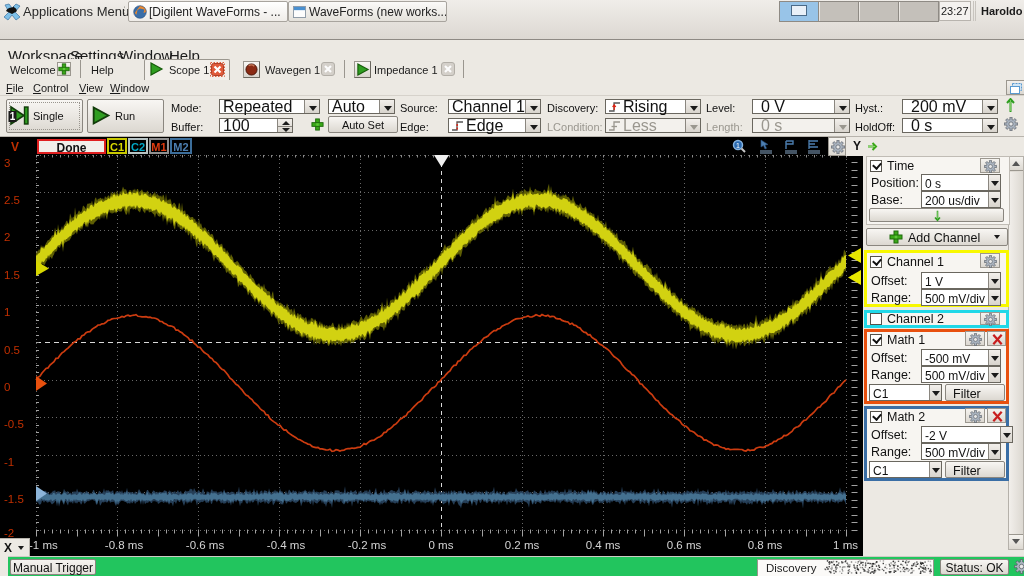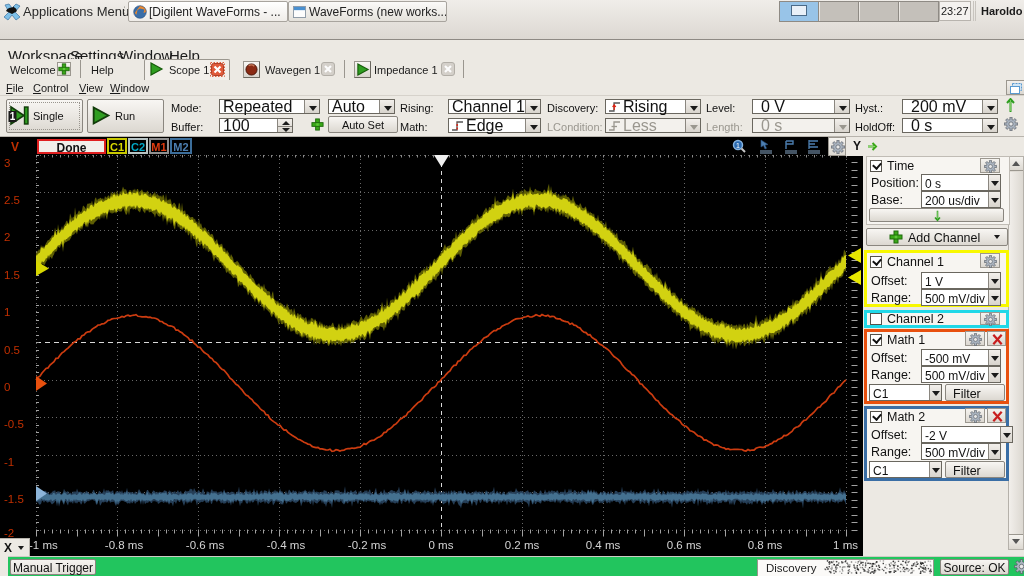--- a/index.html
+++ b/index.html
@@ -161,21 +161,21 @@
       </svg>
  <span class="abs lbl" style="left:115px;top:14px">Run</span>
 
  <span class="lbl" style="left:171px;top:6px">Mode:</span>
  <div class="combo" style="left:219px;top:3px;width:101px">Repeated<span class="arr">
           <i></i>
         </span></div>
  <div class="combo" style="left:328px;top:3px;width:67px">Auto<span class="arr">
           <i></i>
         </span></div>
- <span class="lbl" style="left:400px;top:6px">Rising:</span>
+ <span class="lbl" style="left:400px;top:6px">Source:</span>
  <div class="combo" style="left:448px;top:3px;width:93px">Channel 1<span class="arr">
           <i></i>
         </span></div>
  <span class="lbl" style="left:547px;top:6px">Discovery:</span>
  <div class="combo" style="left:605px;top:3px;width:96px;padding-left:17px">Rising<span class="arr">
           <i></i>
         </span>
    <svg class="abs" style="left:2px;top:1px" width="13" height="12" viewBox="0 0 13 12">
           <path d="M1 10 L6 10 L6 2 L12 2" fill="none" stroke="#555" stroke-width="1.3"></path>
           <path d="M6.2 9 L6.2 4 M4.6 6 L6.2 3.8 L7.8 6" fill="none" stroke="#e02010" stroke-width="1.2"></path>
@@ -201,21 +201,21 @@
      <i class="abs" style="left:0;top:6.5px;width:14px;height:1px;background:#8a867f"></i>
      <i class="abs" style="left:3.5px;top:8.5px;border-left:4px solid transparent;border-right:4px solid transparent;border-top:4px solid #1a1a1a"></i>
    </span>
  </div>
  <svg class="abs" style="left:311px;top:22px" width="13" height="13" viewBox="0 0 14 14">
         <rect x="5" y="1" width="4" height="12" fill="#3aa818" stroke="#1e6a0c" stroke-width="1"></rect>
         <rect x="1" y="5" width="12" height="4" fill="#3aa818" stroke="#1e6a0c" stroke-width="1"></rect>
         <rect x="5.7" y="5.7" width="2.6" height="2.6" fill="#5ec83a"></rect>
       </svg>
  <div class="btn" style="left:328px;top:20px;width:70px;height:17px;padding-top:2px">Auto Set</div>
- <span class="lbl" style="left:400px;top:25px">Math:</span>
+ <span class="lbl" style="left:400px;top:25px">Edge:</span>
  <div class="combo" style="left:448px;top:22px;width:93px;padding-left:17px">Edge<span class="arr">
           <i></i>
         </span>
    <svg class="abs" style="left:2px;top:1px" width="13" height="12" viewBox="0 0 13 12">
           <path d="M1 10 L6 10 L6 2 L12 2" fill="none" stroke="#555" stroke-width="1.3"></path>
           <path d="M6.2 9.5 L6.2 2.5" fill="none" stroke="#e02010" stroke-width="1.4" stroke-dasharray="2 1.4"></path>
         </svg>
  </div>
  <span class="lbl dis" style="left:547px;top:25px">LCondition:</span>
  <div class="combo dis" style="left:605px;top:22px;width:96px;padding-left:17px">Less<span class="arr">
@@ -1031,19 +1031,19 @@
           <rect x="55.6" y="0.3" width="1.4" height="1.4" fill="#222" opacity="0.28"></rect>
           <rect x="64.7" y="3.7" width="1.4" height="1.4" fill="#222" opacity="0.69"></rect>
           <rect x="73.2" y="5.6" width="1.4" height="1.4" fill="#222" opacity="0.50"></rect>
           <rect x="90.0" y="2.3" width="1.4" height="1.4" fill="#222" opacity="0.43"></rect>
           <rect x="40.3" y="10.3" width="1.4" height="1.4" fill="#222" opacity="0.78"></rect>
           <rect x="93.4" y="3.1" width="1.4" height="1.4" fill="#222" opacity="0.61"></rect>
           <rect x="50.3" y="3.5" width="1.4" height="1.4" fill="#222" opacity="0.43"></rect>
           <rect x="50.9" y="10.0" width="1.4" height="1.4" fill="#222" opacity="0.58"></rect>
         </svg>
  </div>
- <div class="btn" style="left:932px;top:2px;width:69px;height:16px;font-size:12px;padding-top:1px">Source: OK</div>
+ <div class="btn" style="left:932px;top:2px;width:69px;height:16px;font-size:12px;padding-top:1px">Status: OK</div>
  <svg class="abs" style="left:1006px;top:2px" width="15" height="15" viewBox="0 0 16 16">
         <path d="M15.5,6.6 L15.5,9.4 L13.1,9.1 L12.4,10.8 L14.2,12.3 L12.3,14.2 L10.8,12.4 L9.1,13.1 L9.4,15.5 L6.6,15.5 L6.9,13.1 L5.2,12.4 L3.7,14.2 L1.8,12.3 L3.6,10.8 L2.9,9.1 L0.5,9.4 L0.5,6.6 L2.9,6.9 L3.6,5.2 L1.8,3.7 L3.7,1.8 L5.2,3.6 L6.9,2.9 L6.6,0.5 L9.4,0.5 L9.1,2.9 L10.8,3.6 L12.3,1.8 L14.2,3.7 L12.4,5.2 L13.1,6.9 Z" fill="#aab4c0" stroke="#5a6068" stroke-width="0.8"></path>
         <circle cx="8" cy="8" r="2.4" fill="#e8e8e8" stroke="#5a6068" stroke-width="0.8"></circle>
       </svg>
 </div>
 </div>
 
 </body></html>

